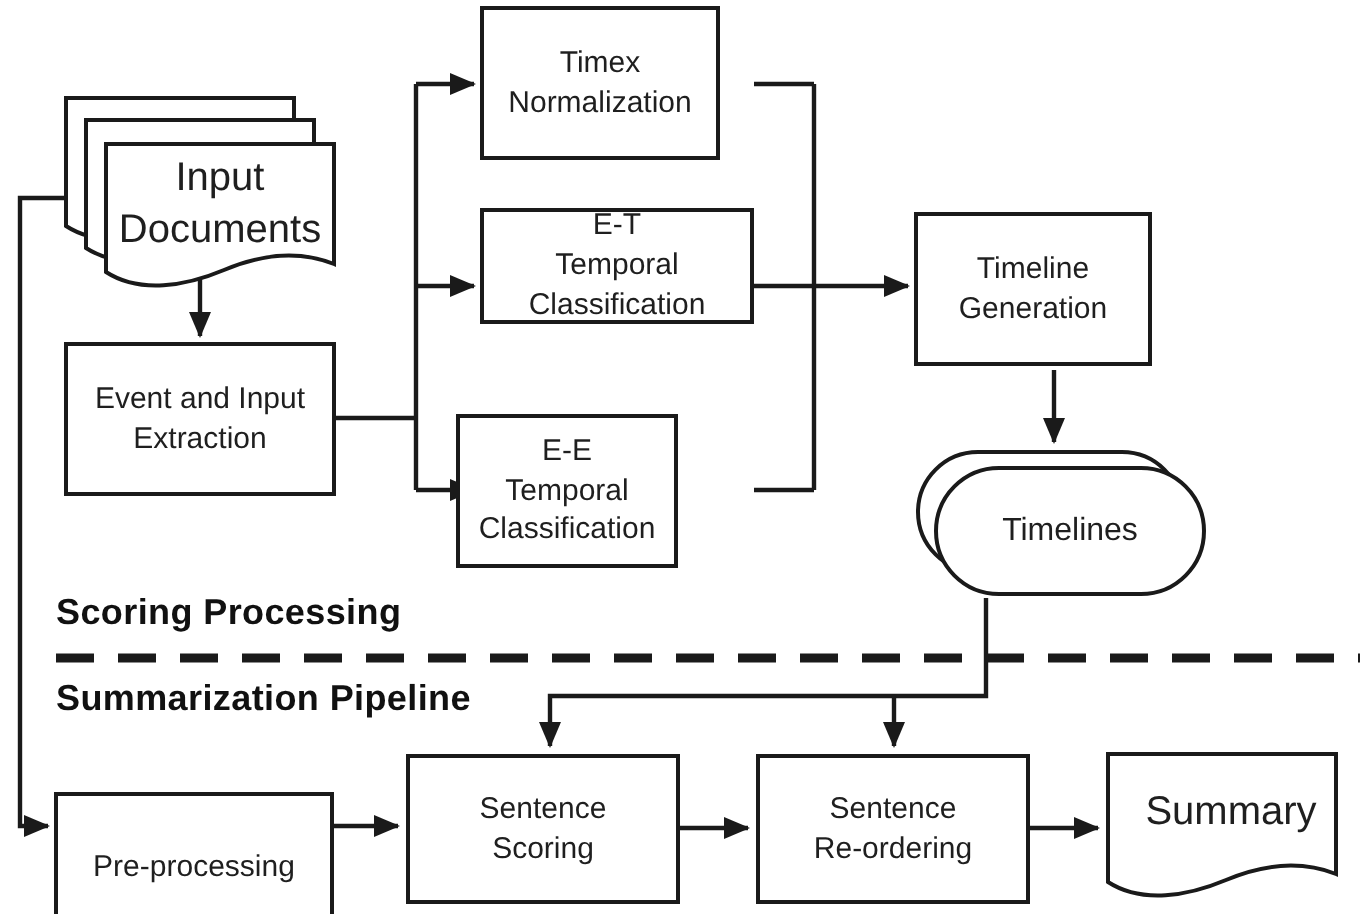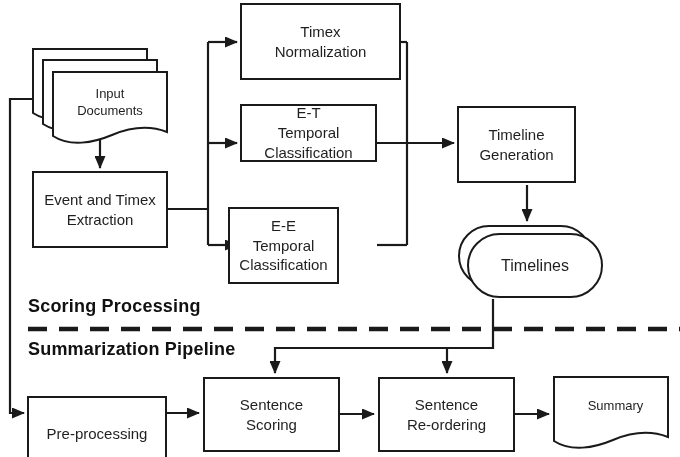--- a/index.html
+++ b/index.html
@@ -12,21 +12,21 @@
     position:absolute;z-index:3;background:#fff;border:2px solid #1a1a1a;
     display:flex;align-items:center;justify-content:center;text-align:center;
     font-size:15px;line-height:1.32;white-space:pre-line;box-sizing:border-box;
   }
   .stadium{
     position:absolute;background:#fff;border:2px solid #1a1a1a;box-sizing:border-box;
   }
   .doc-sheet{position:absolute;z-index:3;}
   .doc-label{
     position:absolute;z-index:4;display:flex;align-items:center;justify-content:center;
-    text-align:center;font-size:13px;line-height:1.32;white-space:pre-line;
+    text-align:center;font-size:20px;line-height:1.32;white-space:pre-line;
   }
   .section-label{
     position:absolute;z-index:5;font-size:18px;font-weight:700;color:#111;
     letter-spacing:.2px;white-space:nowrap;
   }
   .stadium-label{
     position:absolute;z-index:5;display:flex;align-items:center;justify-content:center;
     text-align:center;font-size:16px;white-space:pre-line;
   }
 </style>
@@ -77,29 +77,29 @@
   </svg>
   <svg class="doc-sheet" style="left:42px;top:59px" width="116" height="78" viewBox="0 0 116 78">
     <path d="M1,1 L115,1 L115,61 C97,54 79,56 60,64 C41,72 18,76 1,65 Z" fill="#fff" stroke="#1a1a1a" stroke-width="2"></path>
   </svg>
   <svg class="doc-sheet" style="left:52px;top:71px" width="116" height="78" viewBox="0 0 116 78">
     <path d="M1,1 L115,1 L115,61 C97,54 79,56 60,64 C41,72 18,76 1,65 Z" fill="#fff" stroke="#1a1a1a" stroke-width="2"></path>
   </svg>
   <div class="doc-label" style="left:52px;top:73px;width:116px;height:58px">Input
 Documents</div>
 
-  <div class="node-box" style="left:240px;top:3px;width:161px;height:77px">Timex
+  <div class="node-box" style="left:240px;top:3px;width:120px;height:77px">Timex
 Normalization</div>
   <div class="node-box" style="left:240px;top:104px;width:137px;height:58px">E-T
 Temporal
 Classification</div>
   <div class="node-box" style="left:228px;top:207px;width:111px;height:77px">E-E
 Temporal
 Classification</div>
-  <div class="node-box" style="left:32px;top:171px;width:136px;height:77px">Event and Timex
+  <div class="node-box" style="left:32px;top:171px;width:136px;height:77px">Event and Input
 Extraction</div>
   <div class="node-box" style="left:457px;top:106px;width:119px;height:77px">Timeline
 Generation</div>
 
   <div class="stadium" style="left:458px;top:225px;width:134px;height:62px;border-radius:31px;z-index:3"></div>
   <div class="stadium" style="left:467px;top:233px;width:136px;height:65px;border-radius:33px;z-index:4"></div>
   <div class="stadium-label" style="left:467px;top:233px;width:136px;height:65px">Timelines</div>
 
   <div class="section-label" style="left:28px;top:296px">Scoring Processing</div>
   <div class="section-label" style="left:28px;top:339px">Summarization Pipeline</div>

